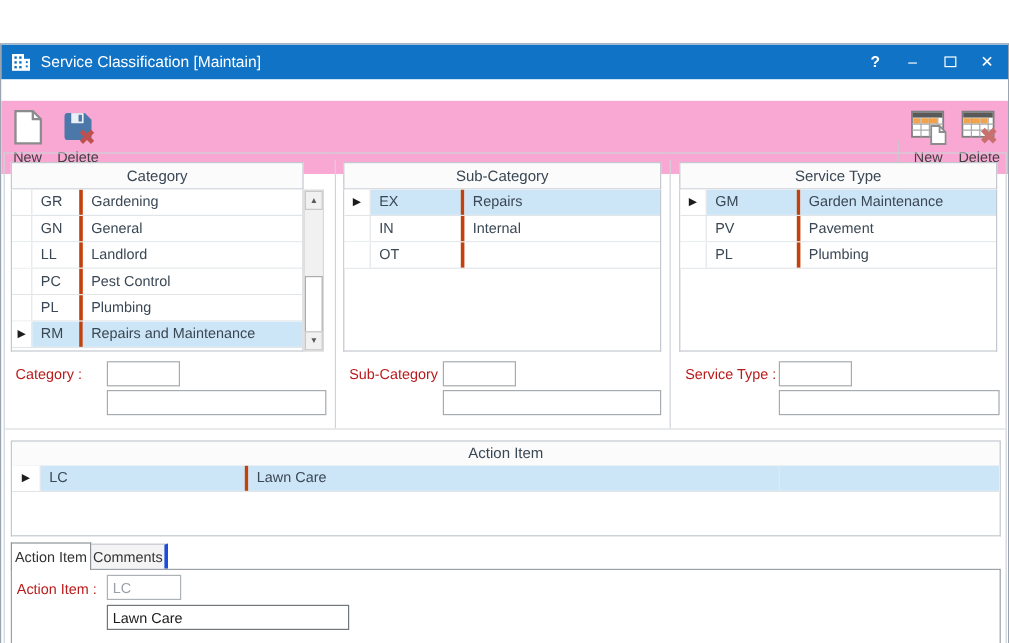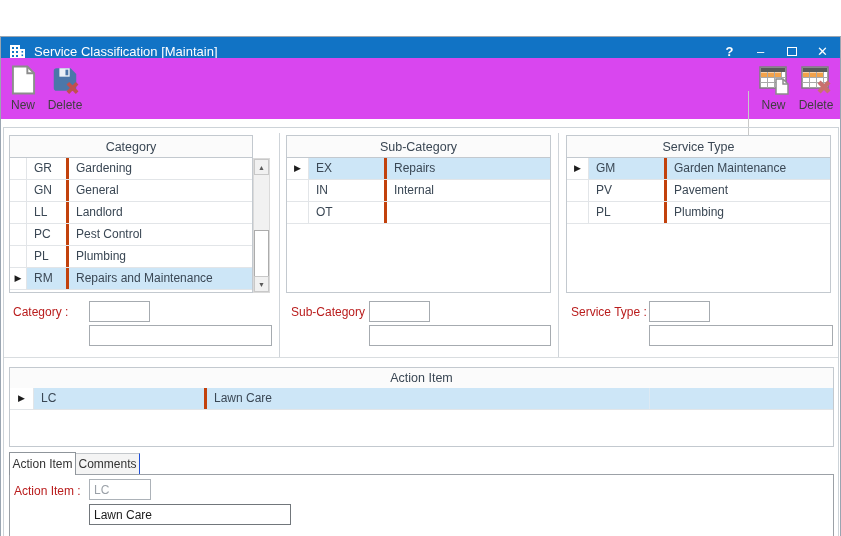--- a/index.html
+++ b/index.html
@@ -8,21 +8,21 @@
 
   
   .titlebar{position:absolute;left:0;top:0;width:100%;height:29px;background:#1173C5;display:flex;align-items:center;}
   .titlebar .appicon{margin-left:8px;display:flex;align-items:center;}
   .titlebar .title{color:#fff;font-size:13px;margin-left:8px;flex:1;white-space:nowrap;}
   .tb-btn{width:31px;height:29px;display:flex;align-items:center;justify-content:center;color:#fff;font-size:13px;cursor:default;}
   .tb-btn.help{font-weight:bold;}
   .max-glyph{width:10px;height:9px;border:1px solid #fff;display:inline-block;}
 
   
-  .toolbar{position:absolute;left:0;top:21px;width:100%;height:61px;background:#d946ef;}
+  .toolbar{position:absolute;left:0;top:47px;width:100%;height:61px;background:#f9a8d4;}
   .tool-btn{position:absolute;top:3px;height:56px;display:flex;flex-direction:column;align-items:center;justify-content:flex-start;}
   .tool-btn .ticon{height:34px;display:flex;align-items:flex-end;justify-content:center;}
   .tool-btn .tlabel{font-size:12px;color:#3F3F3F;margin-top:3px;white-space:nowrap;}
   .tool-sep{position:absolute;left:747px;top:33px;width:1px;height:50px;background:#C9C9C9;}
 
   
   .content-frame{position:absolute;left:2px;top:90px;width:836px;height:439px;border:1px solid #CDD3D8;}
   .vsep{position:absolute;top:96px;width:1px;height:224px;background:#CFD4D9;}
   .hsep{position:absolute;left:3px;top:320px;width:834px;height:1px;background:#D9DDE0;}
 
@@ -53,21 +53,21 @@
 
   
   .flabel{position:absolute;font-size:12px;color:#b91c1c;white-space:nowrap;}
   .fld{position:absolute;height:21px;border:1px solid #A6ABB0;background:#fff;font-size:12px;color:#1b1b1b;padding:0 4px;outline:none;}
   .fld.dim{color:#9BA1A8;border-color:#ACB2B8;}
   .fld.strong{border-color:#71767B;}
 
   
   .tab{position:absolute;font-size:12px;color:#333;display:flex;align-items:center;justify-content:center;}
   .tab.active{left:8px;top:415px;width:67px;height:23px;background:#fff;border:1px solid #8F959B;border-bottom:none;z-index:3;}
-  .tab.inactive{left:75px;top:416px;width:64px;height:21px;background:#F4F4F4;border-top:1px solid #C4C8CC;border-right:1px solid #1d4ed8;}
+  .tab.inactive{left:75px;top:416px;width:64px;height:21px;background:#F4F4F4;border-top:1px solid #C4C8CC;border-right:3px solid #1d4ed8;}
   .tabpage{position:absolute;left:8px;top:437px;width:825px;height:85px;border:1px solid #9CA1A7;background:#fff;z-index:2;}
 
   svg{display:block;}
 </style>
 </head>
 <body>
 
 <div class="window">
 
   <div class="titlebar">

